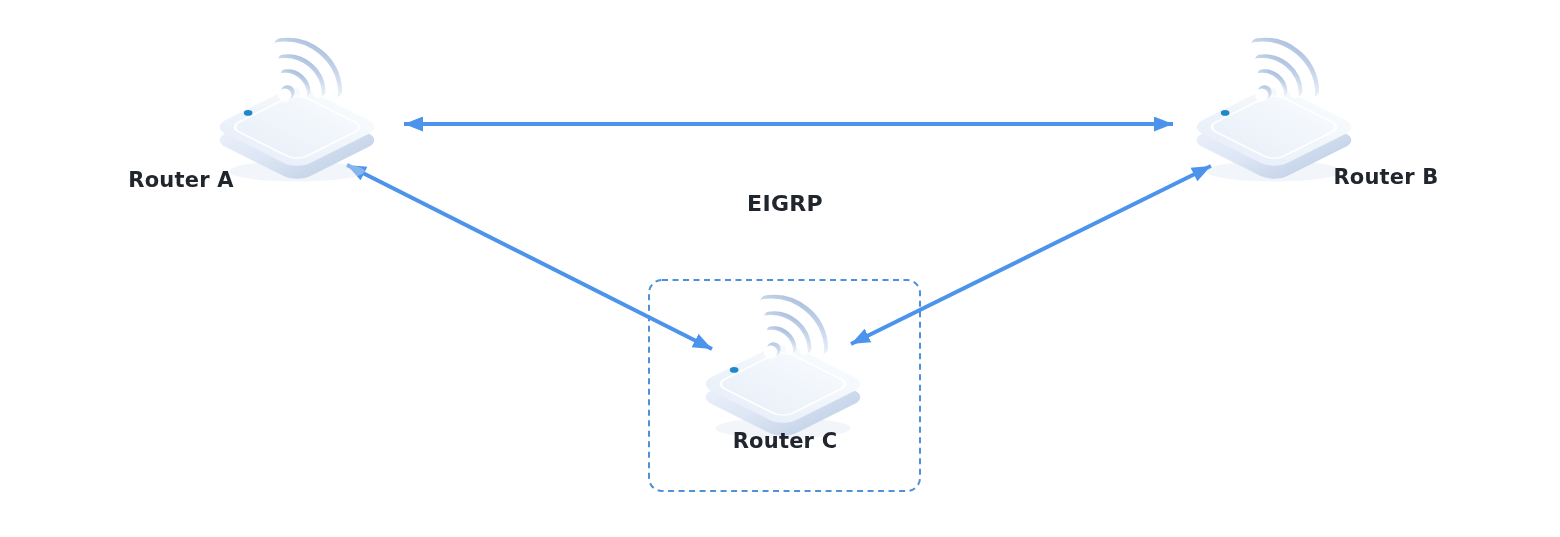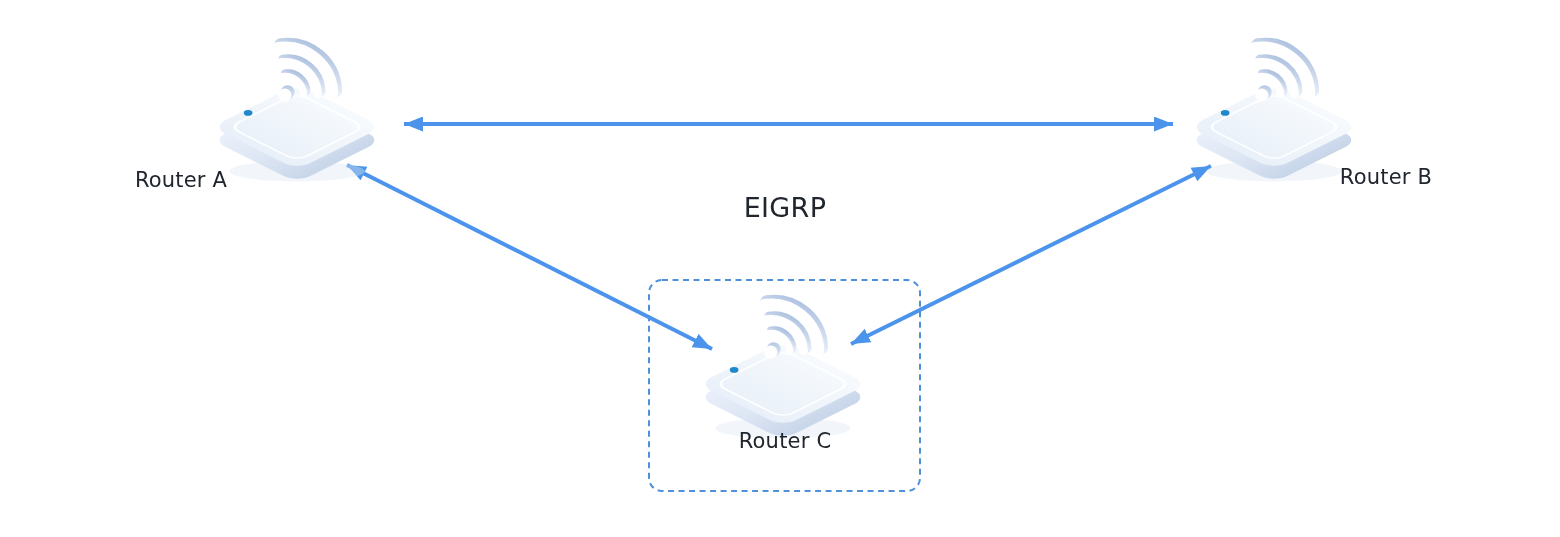--- a/index.html
+++ b/index.html
@@ -7,20 +7,21 @@
     padding: 0;
     background: #ffffff;
     font-family: "DejaVu Sans", "Liberation Sans", sans-serif;
   }
   .canvas {
     position: relative;
     width: 1504px;
     height: 537px;
     background: #ffffff;
     overflow: hidden;
+    font-weight: bold;
   }
   .diagram-svg {
     position: absolute;
     left: 0;
     top: 0;
     width: 1560px;
     height: 537px;
     display: block;
   }
   .node-label {
@@ -28,21 +29,21 @@
     transform: translateX(-50%);
     font-size: 21px;
     line-height: 1.3;
     color: #21262e;
     white-space: nowrap;
     letter-spacing: 0.2px;
   }
   .protocol-label {
     position: absolute;
     transform: translateX(-50%);
-    font-size: 27px;
+    font-size: 22px;
     line-height: 1.3;
     color: #21262e;
     white-space: nowrap;
     letter-spacing: 0.3px;
   }
 </style>
 </head>
 <body>
 
 <div class="canvas">

